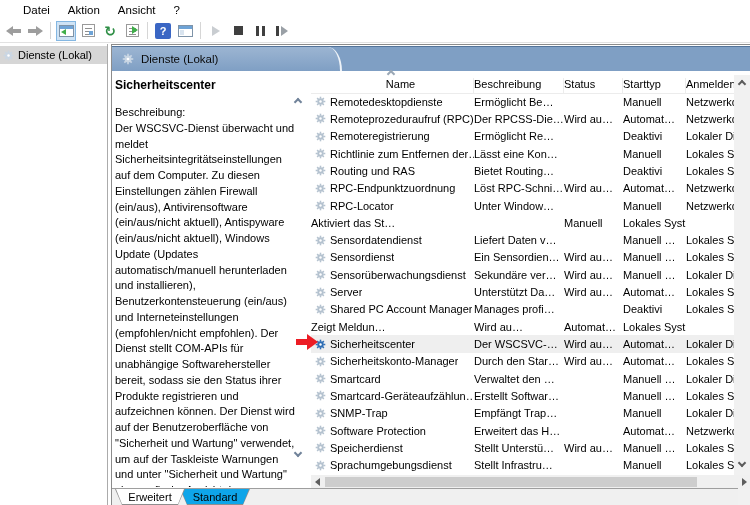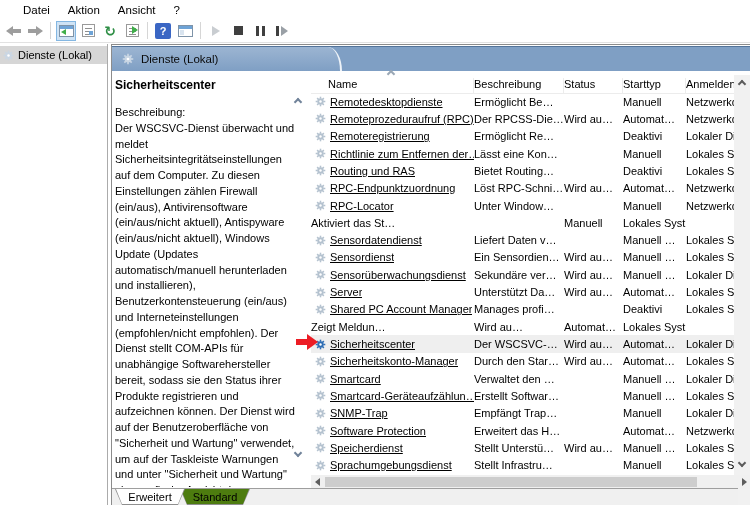--- a/index.html
+++ b/index.html
@@ -88,30 +88,30 @@
   .sort-caret{left:76px;top:-2px;}
   .sort-caret::before{border-color:#9aa7b5;}
   .vscroll-up{left:427px;top:8px;}
   .vscroll-down{left:427px;top:390px;}
   .vscroll-up::before,.vscroll-down::before{border-color:#5c5c5c;}
 
   .lheader{position:absolute;left:0;top:4px;width:423px;height:18px;display:grid;
            grid-template-columns:163px 90px 59px 63px 48px;align-items:end;
            border-bottom:1px solid #ececec;font-size:11px;}
   .hcell{padding-bottom:3px;border-right:1px solid #ececec;white-space:nowrap;overflow:hidden;box-sizing:border-box;}
-  .hcell.first{padding-left:17px;}
+  .hcell.first{padding-left:17px;text-align:center;}
   .hcell:last-child{border-right:none;}
 
   .rows{position:absolute;left:0;top:22px;width:423px;height:382px;overflow:hidden;}
   .trow{display:grid;grid-template-columns:163px 90px 59px 63px 48px;height:17.32px;align-items:center;
         font-size:11px;white-space:nowrap;}
   .trow.hl{background:#efefef;}
   .cell{overflow:hidden;white-space:nowrap;}
   .cell.name{display:flex;align-items:center;gap:4px;padding-left:4px;box-sizing:border-box;}
-  .cell.name .nm{overflow:hidden;white-space:nowrap;text-decoration:underline;}
+  .cell.name .nm{overflow:hidden;white-space:nowrap;}
 
   .gear{color:#b4c2cf;flex-shrink:0;}
   .gear-active{color:#2e6db4;}
   .gear-tree,.gear-hd{color:#c9d6e4;}
 
   
   .hscroll{position:absolute;left:0;top:404px;width:440px;height:14px;background:#f0f0f0;}
   .tri-l{position:absolute;left:4px;top:3px;width:0;height:0;
          border-top:4px solid transparent;border-bottom:4px solid transparent;border-right:5px solid #5e5e5e;}
   .tri-r{position:absolute;right:4px;top:3px;width:0;height:0;
@@ -123,21 +123,21 @@
   .red-arrow .ra-tail{position:absolute;left:0;top:5px;width:11px;height:6px;background:#ec1c24;}
   .red-arrow .ra-head{position:absolute;left:11px;top:0;width:0;height:0;
          border-top:8px solid transparent;border-bottom:8px solid transparent;border-left:11px solid #ec1c24;}
 
   
   .bottom-bar{position:absolute;left:0;top:443px;right:12px;height:17px;background:#f0f0f0;
               border-top:1px solid #9e9e9e;display:flex;align-items:flex-start;padding-left:3px;}
   .btab{position:relative;height:16px;min-width:70px;margin-right:-5px;}
   .btab .shape{position:absolute;inset:0;background:#8f8f8f;
                clip-path:polygon(0 0,100% 0,calc(100% - 7px) 100%,7px 100%);}
-  .btab .inner{position:absolute;left:1px;right:1px;top:0;bottom:1px;background:#4d7c0f;
+  .btab .inner{position:absolute;left:1px;right:1px;top:0;bottom:1px;background:#0ea5e9;
                clip-path:polygon(0 0,100% 0,calc(100% - 6px) 100%,6px 100%);
                display:flex;align-items:center;justify-content:center;font-size:11px;}
   .btab.active{z-index:2;}
   .btab.active .inner{background:#fff;}
 </style>
 </head>
 <body>
 
 <svg width="0" height="0" style="position:absolute" aria-hidden="true">
   <defs>

